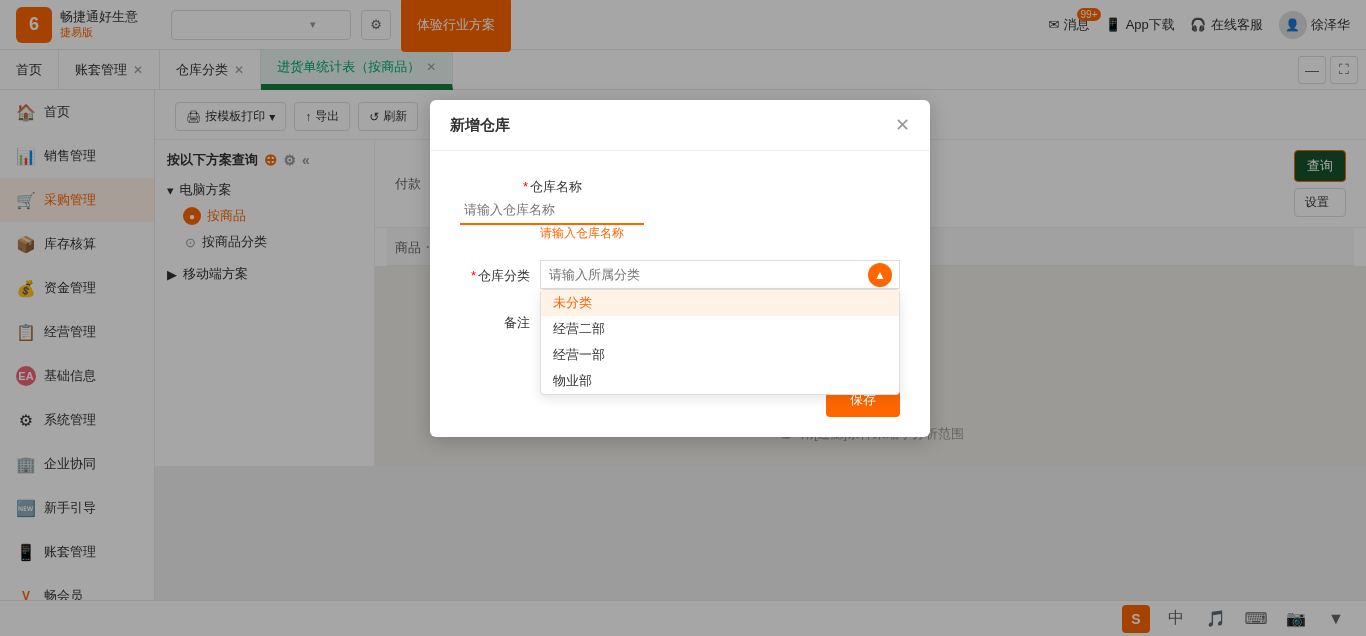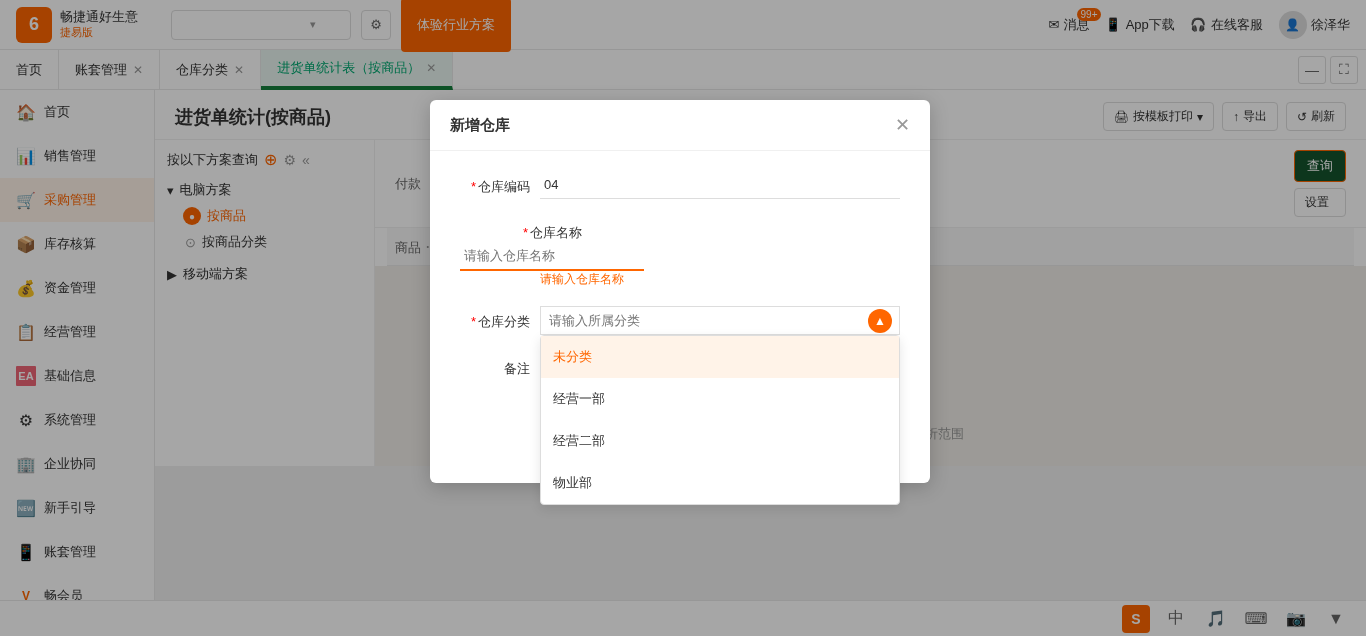--- a/index.html
+++ b/index.html
@@ -102,21 +102,21 @@
       padding: 0 16px;
       font-size: 13px;
       color: #333;
       cursor: pointer;
       border-right: 1px solid #e8e8e8;
       white-space: nowrap;
     }
     .tab-item.active {
       background: #e8f5f0;
       color: #00a870;
-      border-bottom: 4px solid #15803d;
+      border-bottom: 6px solid #15803d;
     }
     .tab-item .tab-close {
       margin-left: 6px; color: #999; font-size: 12px;
     }
     .tab-right-btns {
       margin-left: auto;
       display: flex; align-items: center; gap: 4px;
       padding-right: 8px;
     }
     .tab-right-btn {
@@ -284,21 +284,21 @@
       position: absolute;
       top: 100%;
       left: 0; right: 0;
       background: #fff;
       border: 1px solid #ddd;
       border-radius: 4px;
       z-index: 300;
       box-shadow: 0 4px 12px rgba(0,0,0,0.1);
     }
     .dropdown-item {
-      padding: 12px 12px;
+      padding: 4px 12px;
       font-size: 13px;
       color: #333;
       cursor: pointer;
     }
     .dropdown-item.selected { background: #fff3e8; color: #f60; }
 
     .dialog-footer {
       display: flex; justify-content: flex-end;
       padding: 10px 30px 20px;
       gap: 10px;
@@ -495,21 +495,21 @@
     </div>
     <div class="sidebar-item">
       <span class="s-icon">💰</span>
       <span>资金管理</span>
     </div>
     <div class="sidebar-item">
       <span class="s-icon">📋</span>
       <span>经营管理</span>
     </div>
     <div class="sidebar-item">
-      <span class="s-icon" style="font-size:11px;font-weight:bold;background:#e67;color:#fff;border-radius:1px;padding:2px 3px;">EA</span>
+      <span class="s-icon" style="font-size:11px;font-weight:bold;background:#e67;color:#fff;border-radius:10px;padding:2px 3px;">EA</span>
       <span>基础信息</span>
     </div>
     <div class="sidebar-item">
       <span class="s-icon">⚙</span>
       <span>系统管理</span>
     </div>
     <div class="sidebar-item">
       <span class="s-icon">🏢</span>
       <span>企业协同</span>
     </div>
@@ -523,42 +523,41 @@
     </div>
     <div class="sidebar-item">
       <span class="s-icon" style="font-size:12px;font-weight:bold;color:#f60;">V</span>
       <span>畅会员</span>
     </div>
   </div>
 
   <div class="content-area">
 
     <div class="page-header">
-      <div class="page-title">进货单统计(按商品)</div>
       <div class="page-header-actions">
         <div class="action-btn">
           <span>🖨</span>
           <span>按模板打印</span>
           <span>▾</span>
         </div>
         <div class="action-btn">
           <span>↑</span>
           <span>导出</span>
         </div>
         <div class="action-btn">
           <span>↺</span>
           <span>刷新</span>
         </div>
       </div>
     </div>
 
     <div style="display:flex; background:#fff; border-top:1px solid #f0f0f0;">
 
       <div style="width:220px; border-right:1px solid #f0f0f0; padding:10px 12px;">
-        <div style="display:flex; align-items:center; gap:6px; margin-bottom:8px;">
+        <div style="display:flex; align-items:center; gap:6px; margin-bottom:8px;font-weight:bold;">
           <span style="font-size:13px; color:#333;">按以下方案查询</span>
           <span style="color:#f60; font-size:16px; cursor:pointer;">⊕</span>
           <span style="color:#999; font-size:14px; cursor:pointer;">⚙</span>
           <span style="color:#999; font-size:14px; cursor:pointer;">«</span>
         </div>
 
         <div class="tree-section">
           <div class="tree-header">
             <span style="color:#333;">▾</span>
             <span>电脑方案</span>
@@ -628,26 +627,20 @@
 <div style="position:fixed;top:0;left:0;right:0;bottom:0;background:rgba(0,0,0,0.35);z-index:100;"></div>
 
 <div class="dialog">
   <div class="dialog-header">
     <span class="dialog-title">新增仓库</span>
     <span class="dialog-close">✕</span>
   </div>
 
   <div class="dialog-body">
 
-    <div class="form-row">
-      <div class="form-label">
-        <span class="required">*</span><span>仓库编码</span>
-      </div>
-      <input type="text" class="form-input" value="04" style="">
-    </div>
 
     <div class="form-row" style="flex-direction:column;">
       <div style="display:flex; align-items:center;flex-direction:column;">
         <div class="form-label">
           <span class="required">*</span><span>仓库名称</span>
         </div>
         <input type="text" class="form-input error" placeholder="请输入仓库名称" style="">
       </div>
       <div style="padding-left:80px;">
         <span class="error-msg">请输入仓库名称</span>
@@ -657,22 +650,22 @@
     <div class="form-row">
       <div class="form-label">
         <span class="required">*</span><span>仓库分类</span>
       </div>
       <div class="form-select-wrap">
         <input type="text" class="form-select-input" placeholder="请输入所属分类" style="">
         <div class="form-select-arrow">▲</div>
         
         <div class="dropdown-list">
           <div class="dropdown-item selected">未分类</div>
+          <div class="dropdown-item">经营二部</div>
           <div class="dropdown-item">经营一部</div>
-          <div class="dropdown-item">经营二部</div>
           <div class="dropdown-item">物业部</div>
         </div>
       </div>
     </div>
 
     <div class="form-row">
       <div class="form-label">备注</div>
       <input type="text" class="form-input" style="">
     </div>
   </div>

